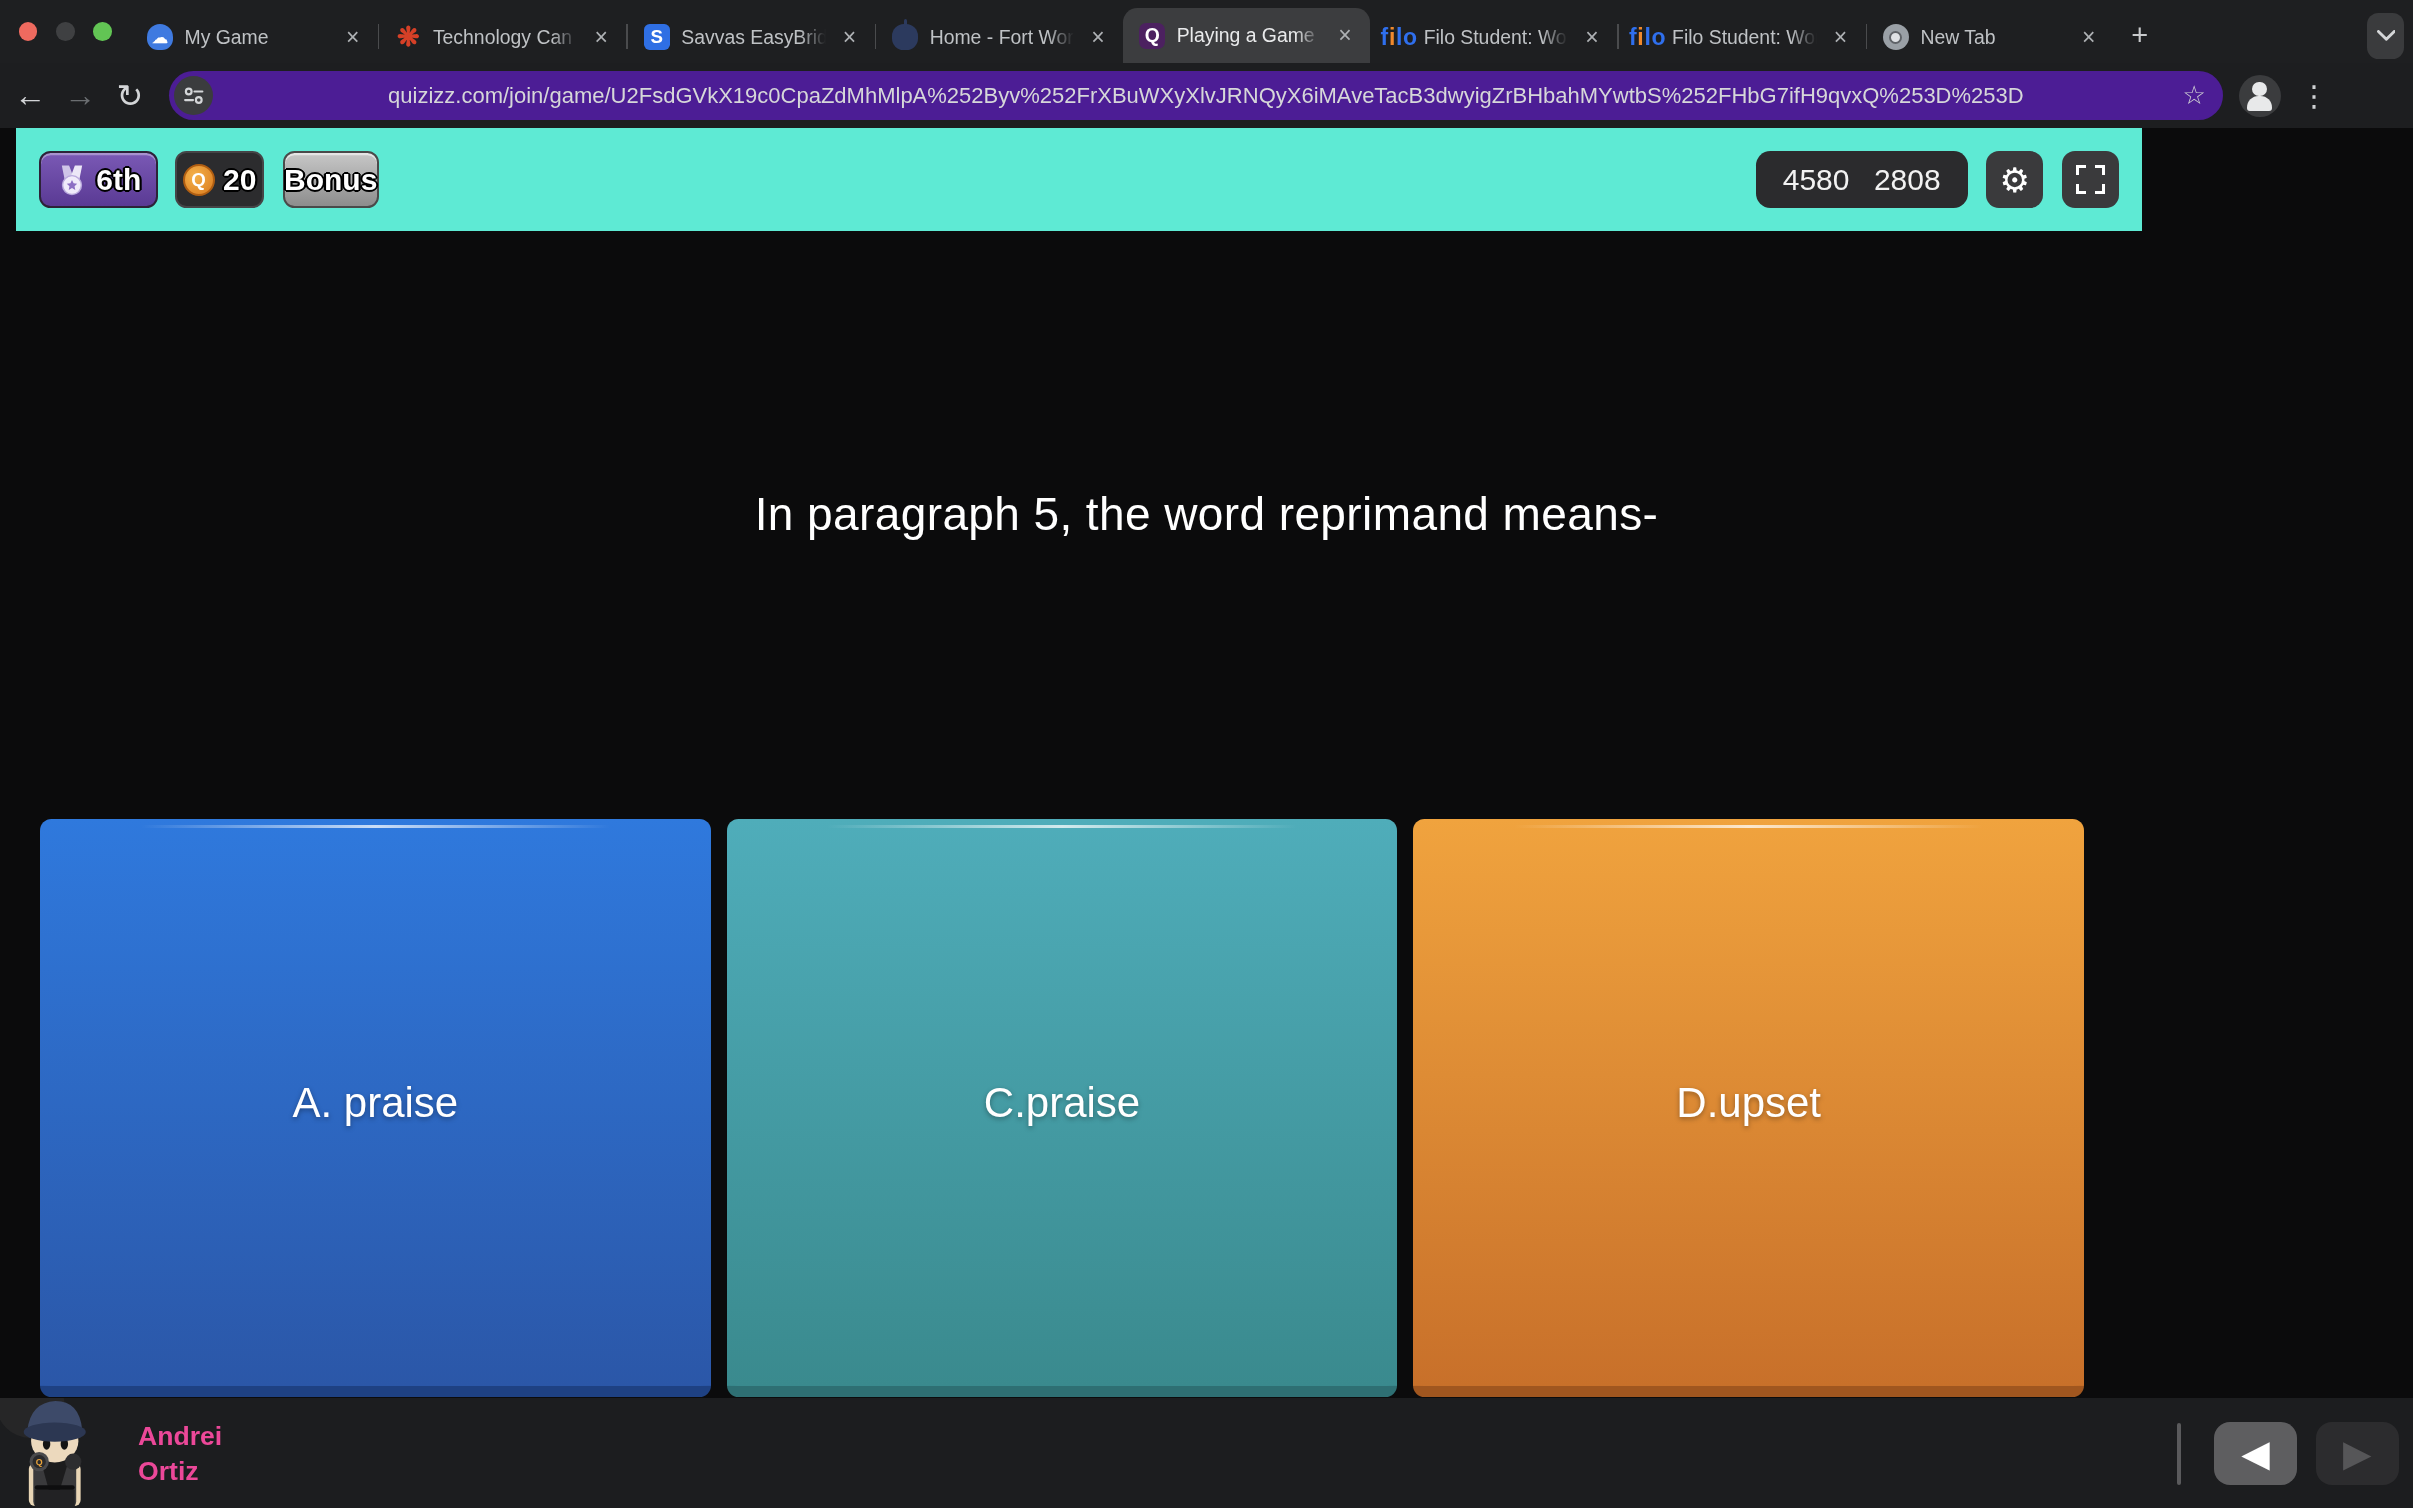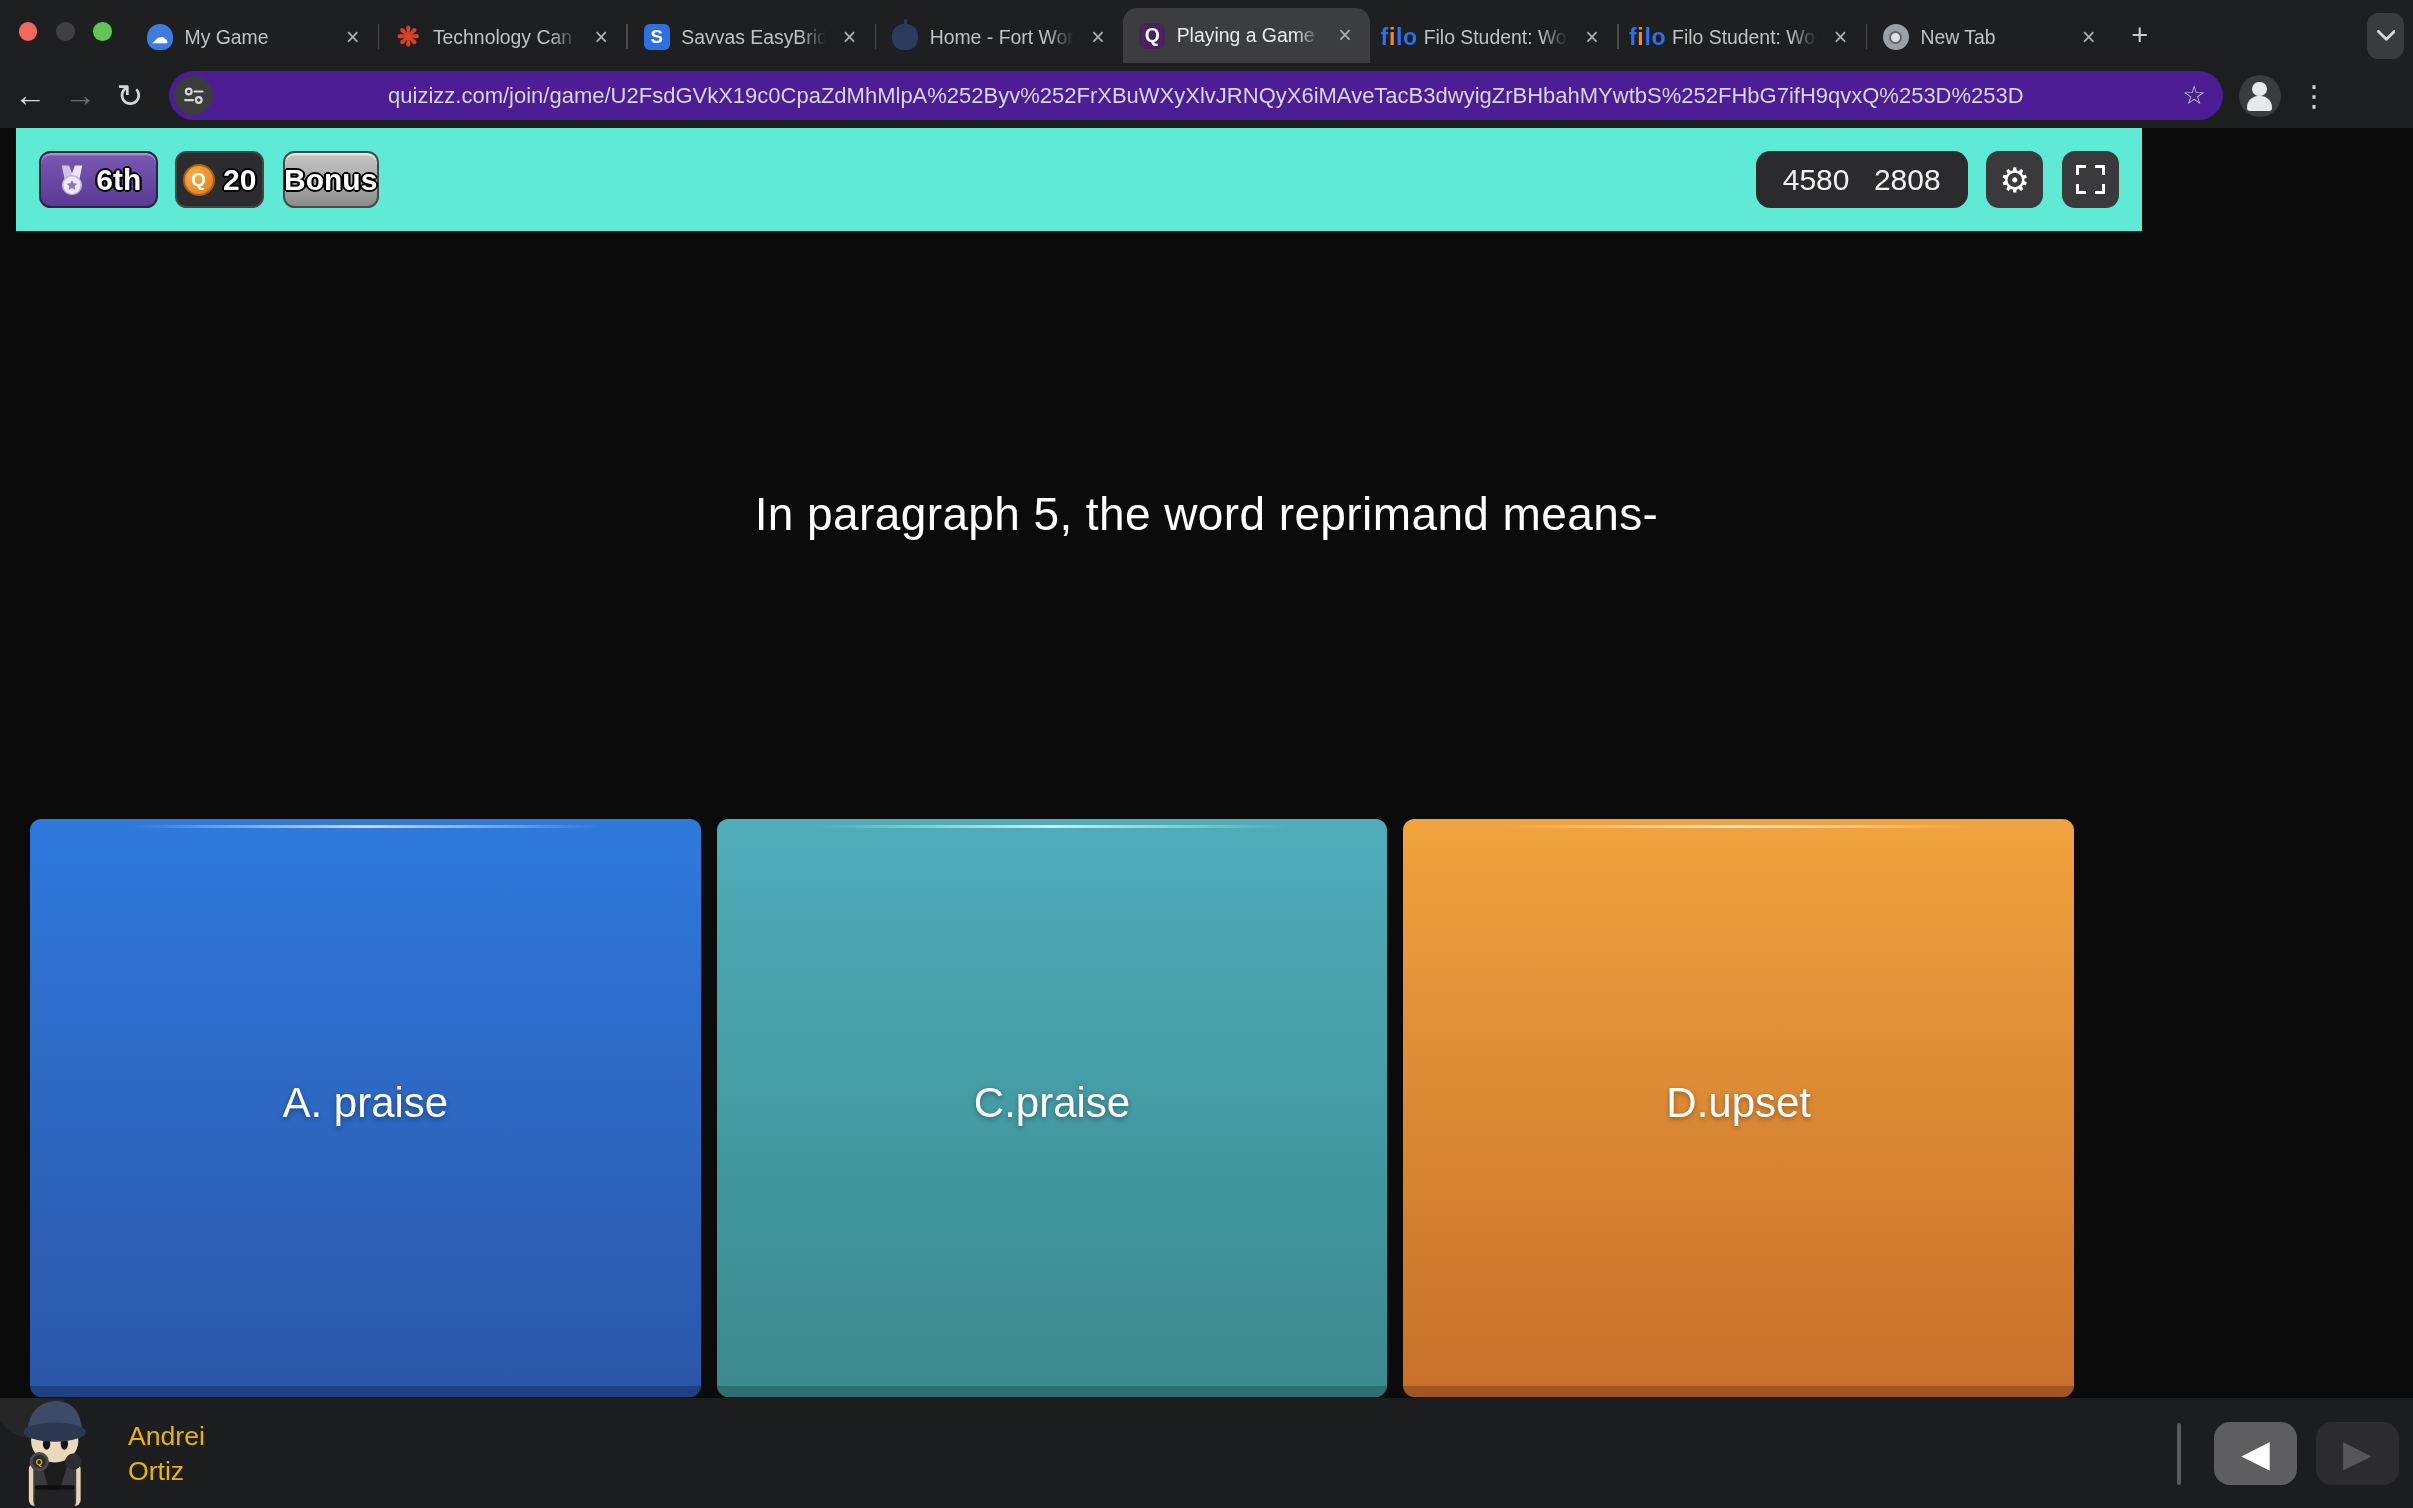--- a/index.html
+++ b/index.html
@@ -87,32 +87,32 @@
   .fs-icon { width:29px; height:29px; position:relative; }
   .fs-icon i { position:absolute; width:10px; height:10px; border:3.6px solid #fff; }
   .fs-icon i:nth-child(1){ left:0; top:0; border-right:none; border-bottom:none; }
   .fs-icon i:nth-child(2){ right:0; top:0; border-left:none; border-bottom:none; }
   .fs-icon i:nth-child(3){ left:0; bottom:0; border-right:none; border-top:none; }
   .fs-icon i:nth-child(4){ right:0; bottom:0; border-left:none; border-top:none; }
 
   .question { position:absolute; left:0; top:359px; width:2413px; text-align:center;
     color:#fff; font-size:46px; font-weight:500; letter-spacing:0.4px; }
 
-  .answers { position:absolute; left:6px; top:691px; width:2092px; height:578px;
+  .answers { position:absolute; left:16px; top:691px; width:2092px; height:578px;
     display:flex; gap:16px; padding:0 24px; }
   .card { flex:1; border-radius:11.5px; border-bottom:11.5px solid #000; position:relative;
     display:flex; align-items:center; justify-content:center; }
   .card::before { content:""; position:absolute; top:5.7px; left:15%; width:70%; height:3.6px; border-radius:2.2px;
     background:linear-gradient(90deg, transparent, rgba(255,255,255,.75), transparent); }
   .card .label { color:#fff; font-size:42px; font-weight:500; text-shadow:0 2.2px 5.7px rgba(0,0,0,.35); }
 
   .bottombar { position:absolute; left:0; top:1270px; width:2413px; height:111px; background:#1c1d1f;
     display:flex; align-items:center; }
   .avatar-wrap { width:108px; height:111px; position:relative; overflow:hidden; flex:none; }
-  .player-name { color:#eab308; font-size:26.6px; line-height:1.3; font-weight:400; margin-left:20px; }
+  .player-name { color:#ec4899; font-size:26.6px; line-height:1.3; font-weight:700; margin-left:30px; }
   .bb-right { margin-left:auto; display:flex; align-items:center; margin-right:14.4px; }
   .bb-divider { width:3.6px; height:62px; background:#5a5a5c; border-radius:2.2px; margin-right:33px; }
   .nav-btn { width:83px; height:63px; border-radius:16px; display:flex; align-items:center; justify-content:center; font-size:37px; }
   .nav-btn.back { background:#5e5e60; color:#fff; margin-right:18.7px; }
   .nav-btn.forward { background:#2c2c2e; color:#565658; }
 </style>
 </head>
 <body>
 
 <div class="tabstrip">

